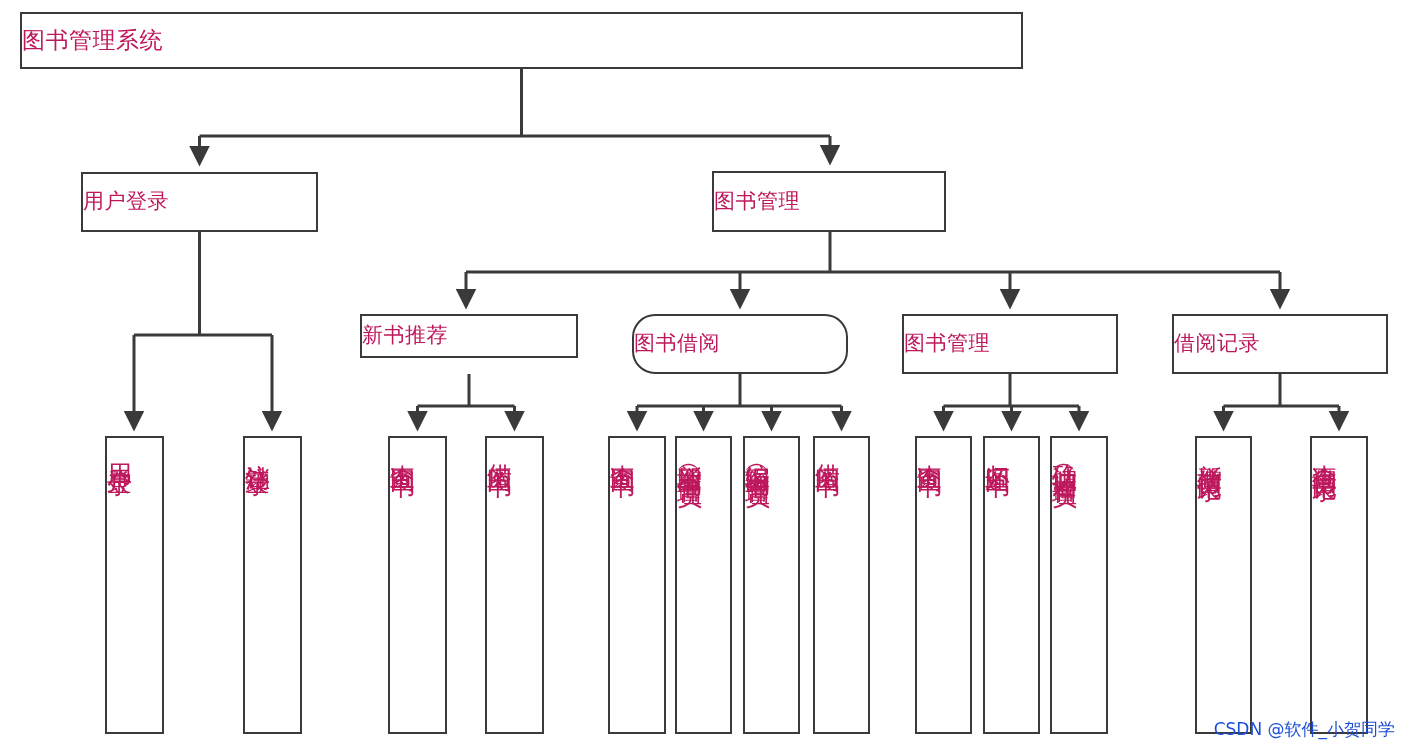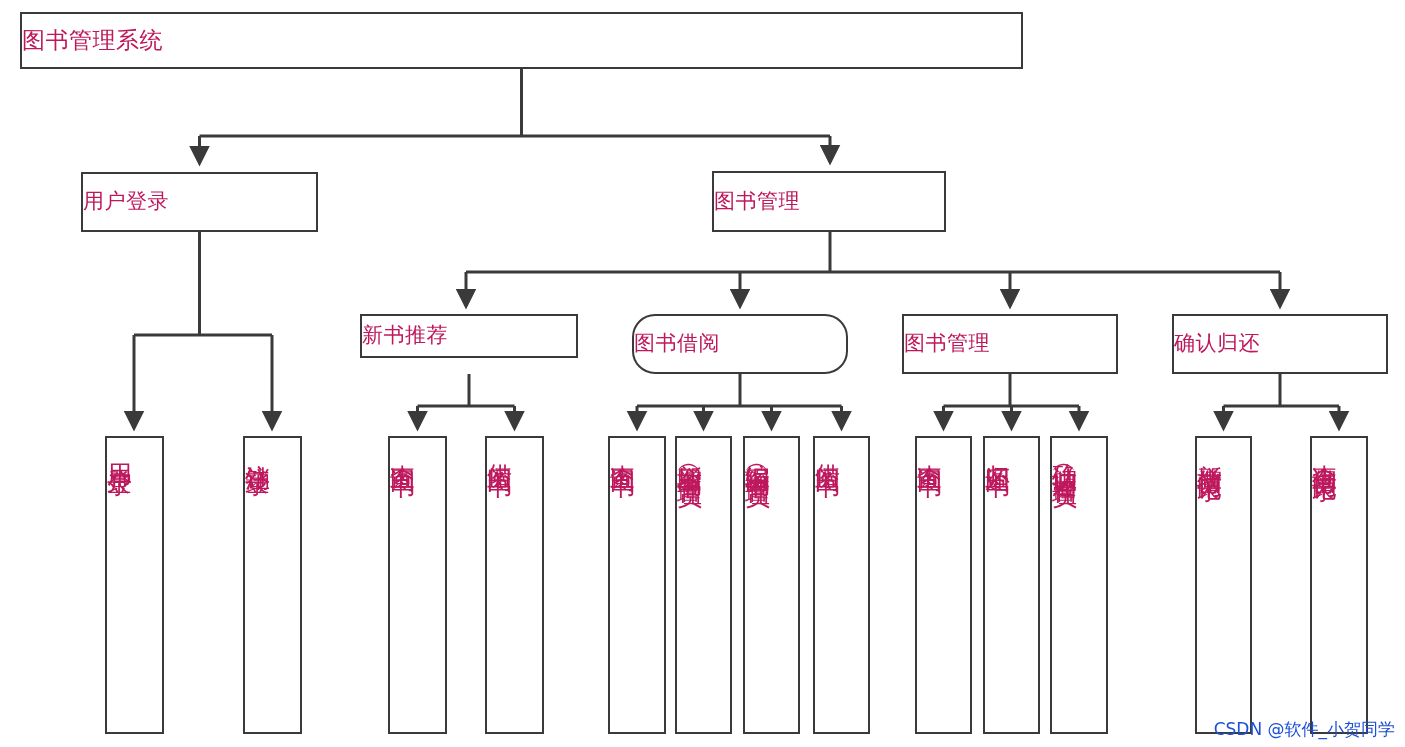--- a/index.html
+++ b/index.html
@@ -143,21 +143,21 @@
   <div class="node h" style="left:360px; top:314px; width:218px; height:44px;">
     <span class="node-label">新书推荐</span>
   </div>
   <div class="node h" style="left:632px; top:314px; width:216px; height:60px;border-radius:23px;">
     <span class="node-label">图书借阅</span>
   </div>
   <div class="node h" style="left:902px; top:314px; width:216px; height:60px;">
     <span class="node-label">图书管理</span>
   </div>
   <div class="node h" style="left:1172px; top:314px; width:216px; height:60px;">
-    <span class="node-label">确认归还</span>
+    <span class="node-label">借阅记录</span>
   </div>
 
   <div class="node v" style="left:105px; top:436px; width:59px; height:298px;">
     <span class="node-label">用户登录</span>
   </div>
   <div class="node v" style="left:243px; top:436px; width:59px; height:298px;">
     <span class="node-label">注销登录</span>
   </div>
 
   <div class="node v" style="left:388px; top:436px; width:59px; height:298px;">

